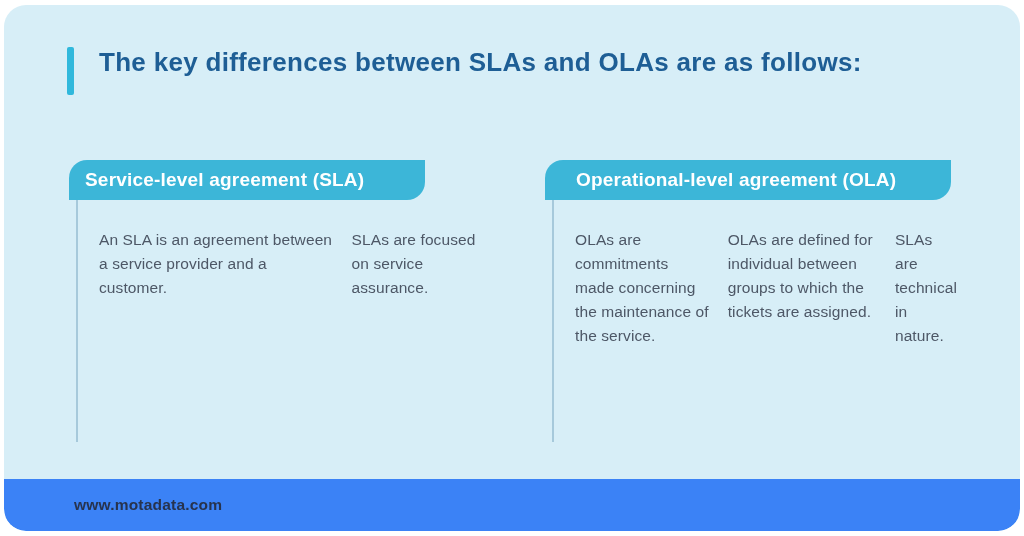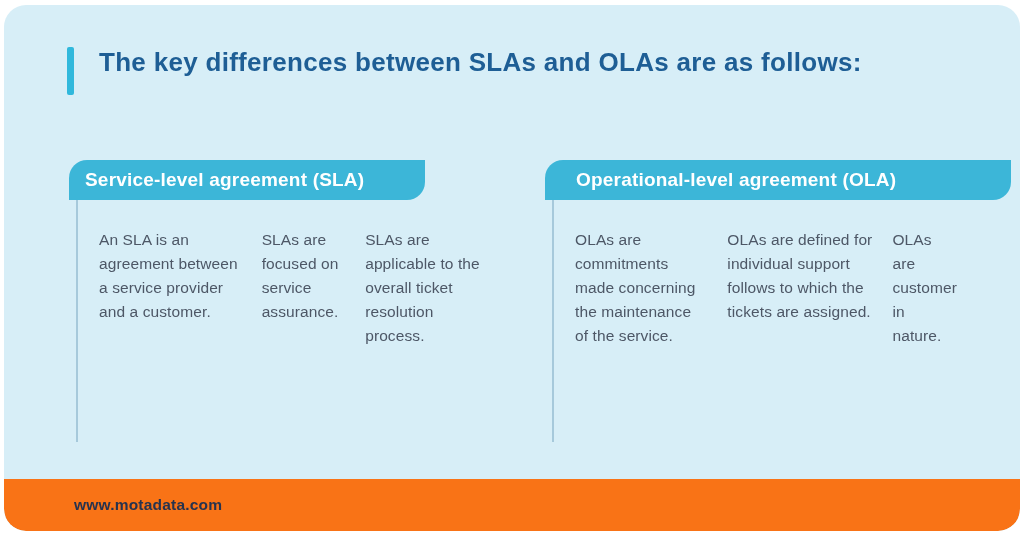--- a/index.html
+++ b/index.html
@@ -53,21 +53,21 @@
     border-radius: 18px 0 18px 0;
     color: #ffffff;
     font-weight: bold;
     font-size: 19px;
     letter-spacing: 0.2px;
     display: flex;
     align-items: center;
     padding-left: 31px;
   }
   .banner-left  { width: 356px; padding-left: 16px; }
-  .banner-right { width: 466px; }
+  .banner-right { width: 406px; }
   .vline {
     position: absolute;
     left: 7px; top: 40px;
     width: 2px; height: 242px;
     background: #a6c9db;
   }
   .items {
     padding: 28px 0 0 30px;
     display: flex;
     flex-direction: row;
@@ -79,21 +79,21 @@
     line-height: 24px;
     letter-spacing: 0.1px;
     color: #4d5766;
   }
   .col-left  .items p { max-width: 396px; }
   .col-right .items p { max-width: 392px; }
   .footer {
     position: absolute;
     left: 0; right: 0; bottom: 0;
     height: 52px;
-    background: #f97316;
+    background: #3b82f6;
     border-radius: 0 0 22px 22px;
     display: flex;
     align-items: center;
     justify-content: space-between;
     padding: 0 64px 0 70px;
     font-size: 15.5px;
     font-weight: bold;
     letter-spacing: 0.2px;
     color: #27334e;
   }
@@ -108,31 +108,30 @@
       <div class="accent-bar"></div>
       <h1 class="page-title">The key differences between SLAs and OLAs are as follows:</h1>
     </div>
 
     <section class="col col-left">
       <div class="banner banner-left">Service-level agreement (SLA)</div>
       <div class="vline"></div>
       <div class="items">
         <p>An SLA is an agreement between a service provider and a customer.</p>
         <p>SLAs are focused on service assurance.</p>
-        <p>SLAs are applicable to the overall ticket resolution process.</p>
       </div>
     </section>
 
     <section class="col col-right">
       <div class="banner banner-right">Operational-level agreement (OLA)</div>
       <div class="vline"></div>
       <div class="items">
         <p>OLAs are commitments made concerning the maintenance of the service.</p>
-        <p>OLAs are defined for individual support follows to which the tickets are assigned.</p>
-        <p>OLAs are customer in nature.</p>
+        <p>OLAs are defined for individual between groups to which the tickets are assigned.</p>
+        <p>SLAs are technical in nature.</p>
       </div>
     </section>
 
     <footer class="footer">
       <span>www.motadata.com</span>
     </footer>
 
   </div>
 </div>
 

